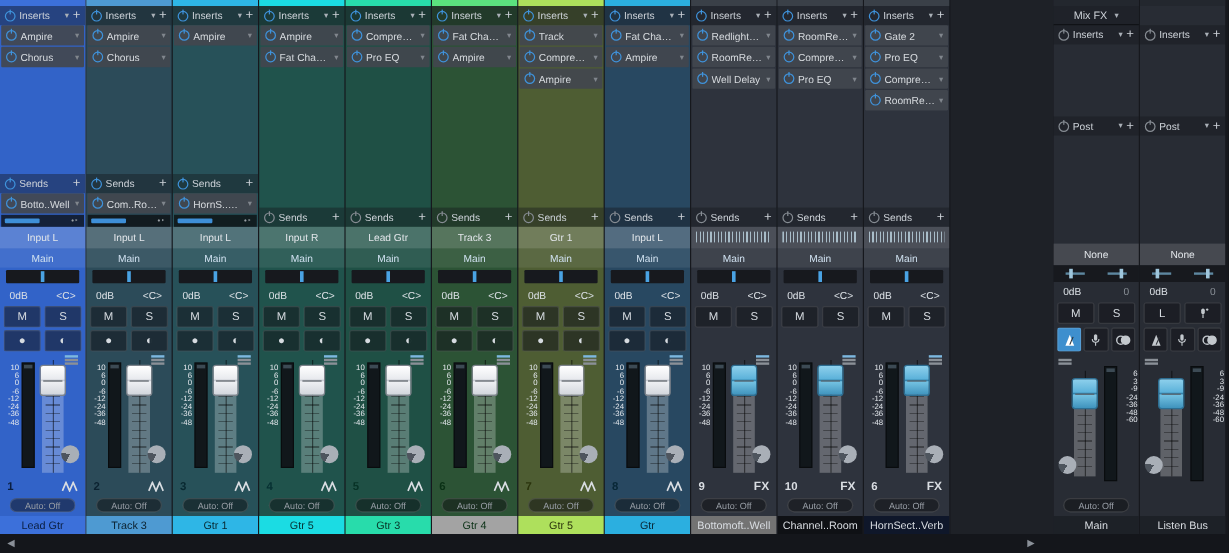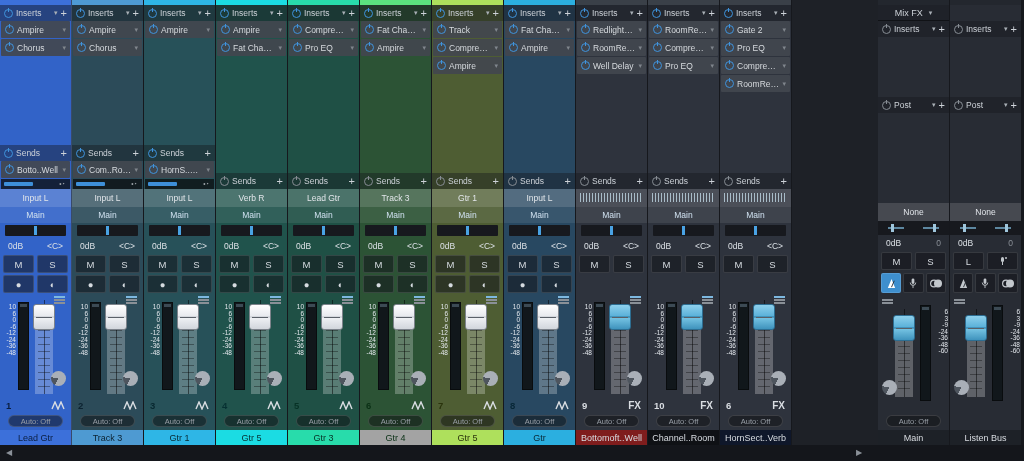--- a/index.html
+++ b/index.html
@@ -394,21 +394,21 @@
         <span class="lbl">Fat Channel</span>
         <span class="caret">▾</span>
       </div>
       <div class="spacer"></div>
       <div class="hdr">
         <span class="pwr dim"></span>
         <span class="lbl">Sends</span>
         <span class="plus">+</span>
       </div>
       <div class="iorow in">
-        <span>Verb R</span>
+        <span>Input R</span>
       </div>
       <div class="iorow out">
         <span>Main</span>
       </div>
       <div class="panrow">
         <div class="panbar">
           <div class="pantick"></div>
         </div>
       </div>
       <div class="gainrow">
@@ -924,21 +924,21 @@
         </div>
     <div class="knob" style="right:5px;bottom:12px"></div>
   </div>
       <div class="numrow">
         <span style="color:#d9dde2">9</span>
         <span class="fx">FX</span>
       </div>
       <div class="autorow">
         <div class="autobtn">Auto: Off</div>
       </div>
-      <div class="tab" style="background:#7f1d1d;color:#D8DCE1">
+      <div class="tab" style="background:#737373;color:#D8DCE1">
         <span>Bottomoft..Well</span>
       </div>
     </div>
     <div class="strip" style="background: rgb(46, 51, 61);">
       <div class="colorbar" style="background:#3A4048"></div>
       <div class="hdr">
         <span class="pwr"></span>
         <span class="lbl">Inserts</span>
         <span class="caret">▾</span>
         <span class="plus">+</span>

